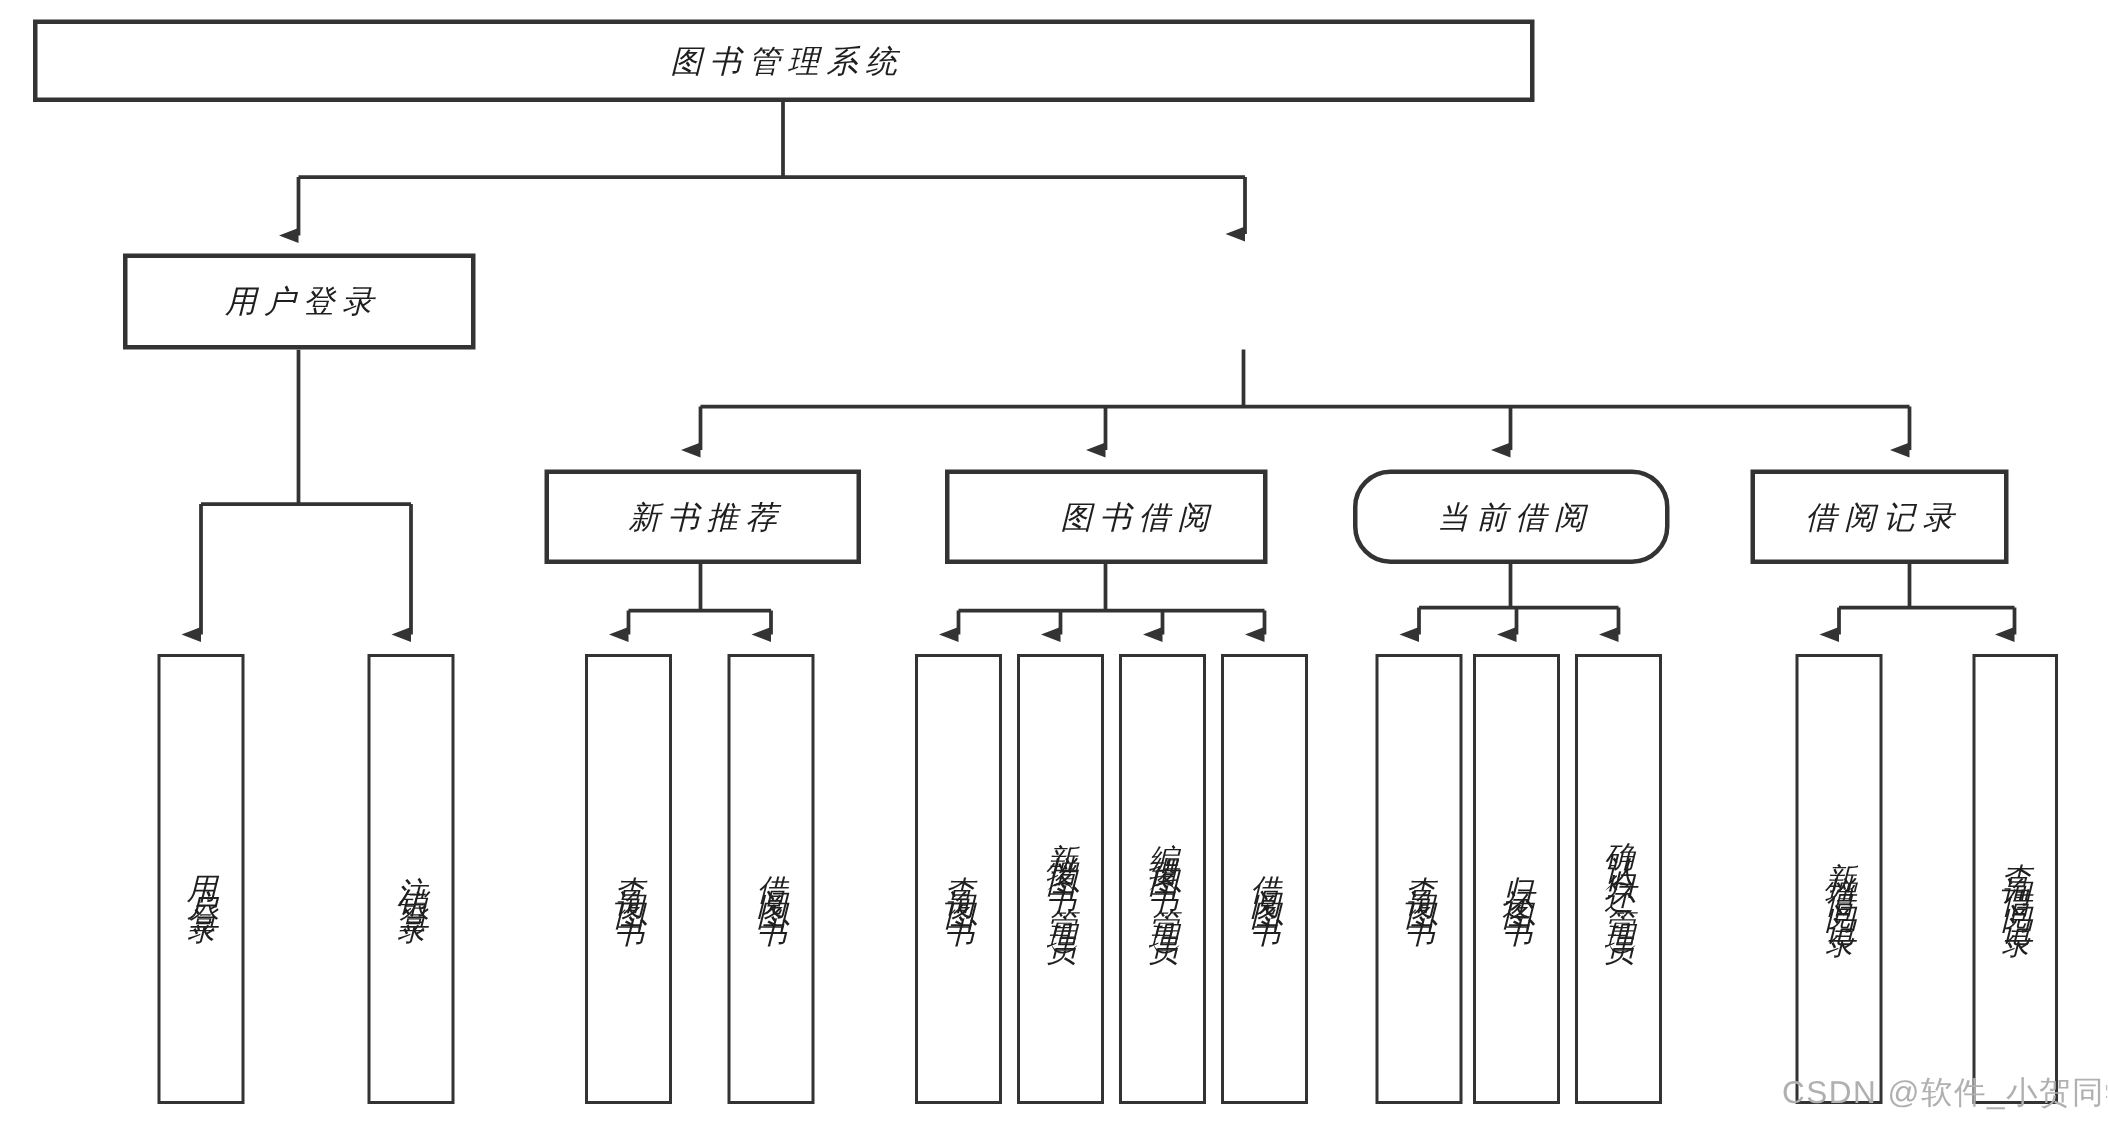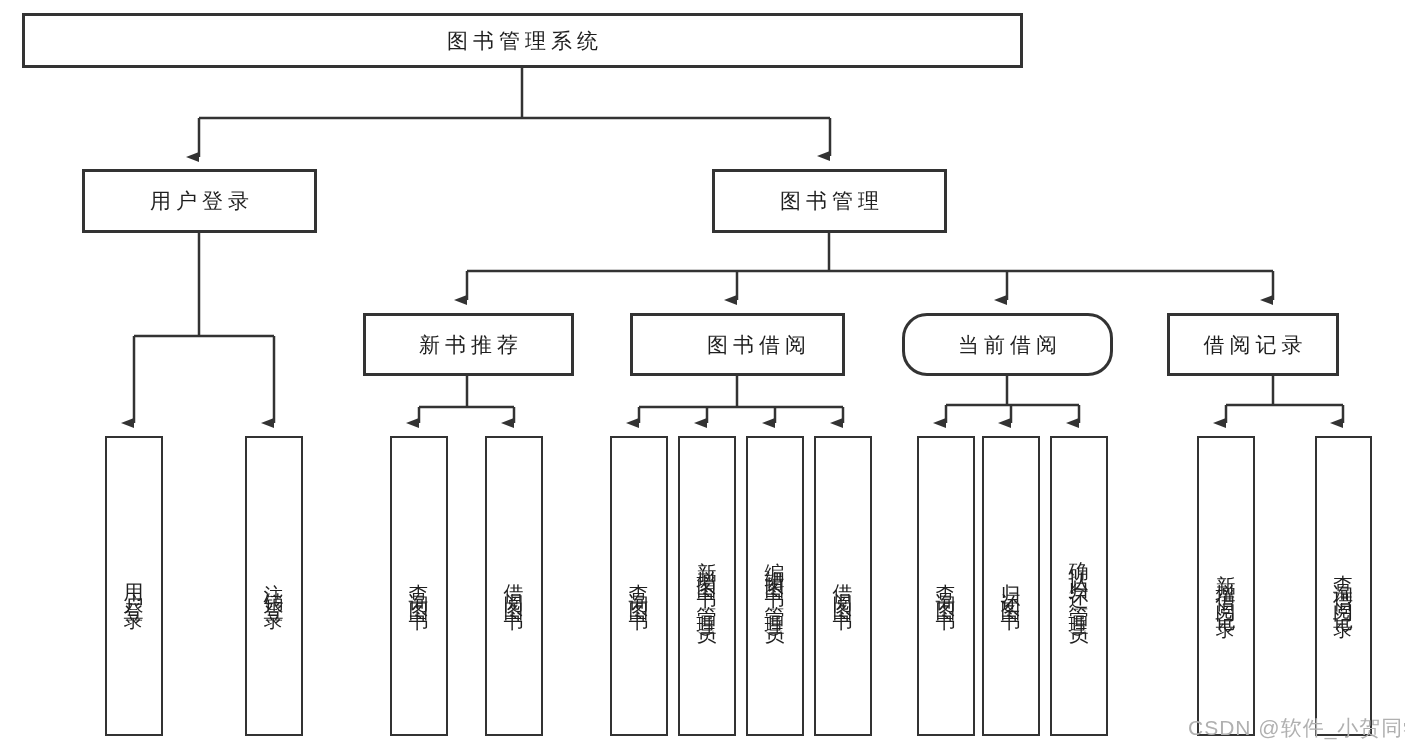--- a/index.html
+++ b/index.html
@@ -12,20 +12,21 @@
   }
   #connectors{position:absolute;left:0;top:0;z-index:1;}
   .node{
     position:absolute;
     box-sizing:border-box;
     background:#ffffff;
     border:3px solid #333333;
     display:flex;align-items:center;justify-content:center;
     color:#1f1f1f;
     z-index:2;
+    font-style:italic;
   }
   .node.h-box{
     font-size:21px;
     letter-spacing:5px;
     text-indent:5px; 
     white-space:nowrap;
   }
   .node.root{top:13px;left:22px;width:1001px;height:55px;}
   .node.lvl2{top:169px;width:235px;height:64px;}
   .node.lvl3{top:313px;width:211px;height:63px;}
@@ -102,21 +103,20 @@
       <path d="M1273,376 V405"></path>
       <path d="M1226,405 H1343"></path>
       <path d="M1226,405 V423" marker-end="url(#ah)"></path>
       <path d="M1343,405 V423" marker-end="url(#ah)"></path>
     </g>
   </svg>
 
   <div class="node root h-box">图书管理系统</div>
 
   <div class="node lvl2 h-box" style="left:82px;">用户登录</div>
-  <div class="node lvl2 h-box" style="left:712px;">图书管理</div>
 
   <div class="node lvl3 h-box" style="left:363px;">新书推荐</div>
   <div class="node lvl3 h-box" style="left:630px;width:215px;padding-left:38px;">图书借阅</div>
   <div class="node lvl3 h-box" style="left:902px;border-radius:25px;">当前借阅</div>
   <div class="node lvl3 h-box" style="left:1167px;width:172px;">借阅记录</div>
 
   <div class="node leaf" style="left:105px;">
     <span class="vtext">用户登录</span>
   </div>
   <div class="node leaf" style="left:245px;">

